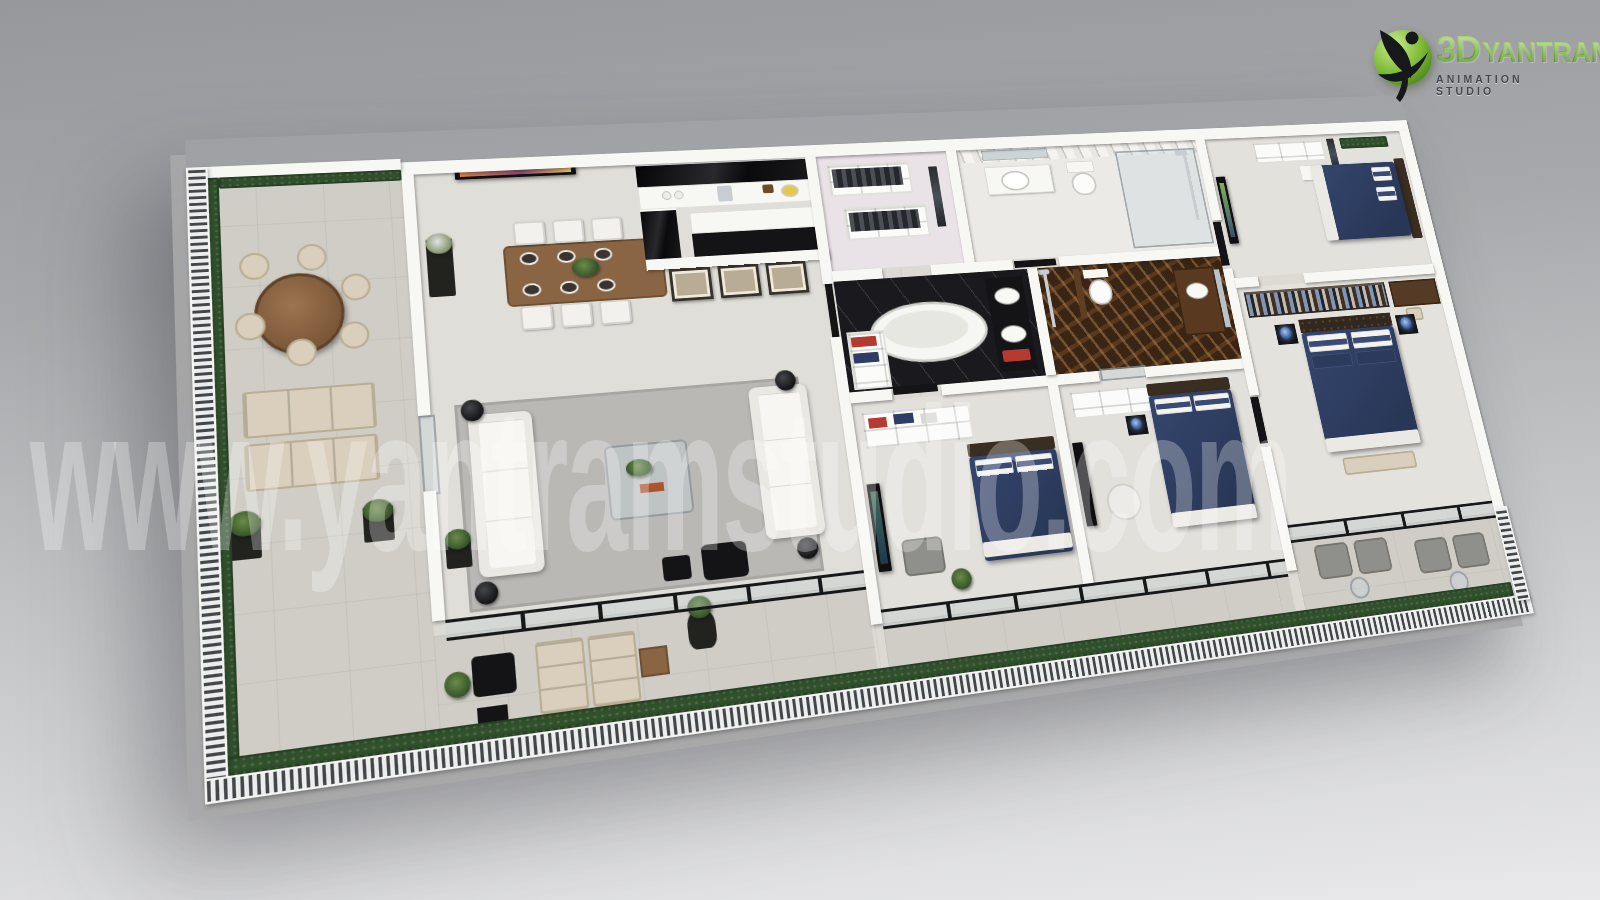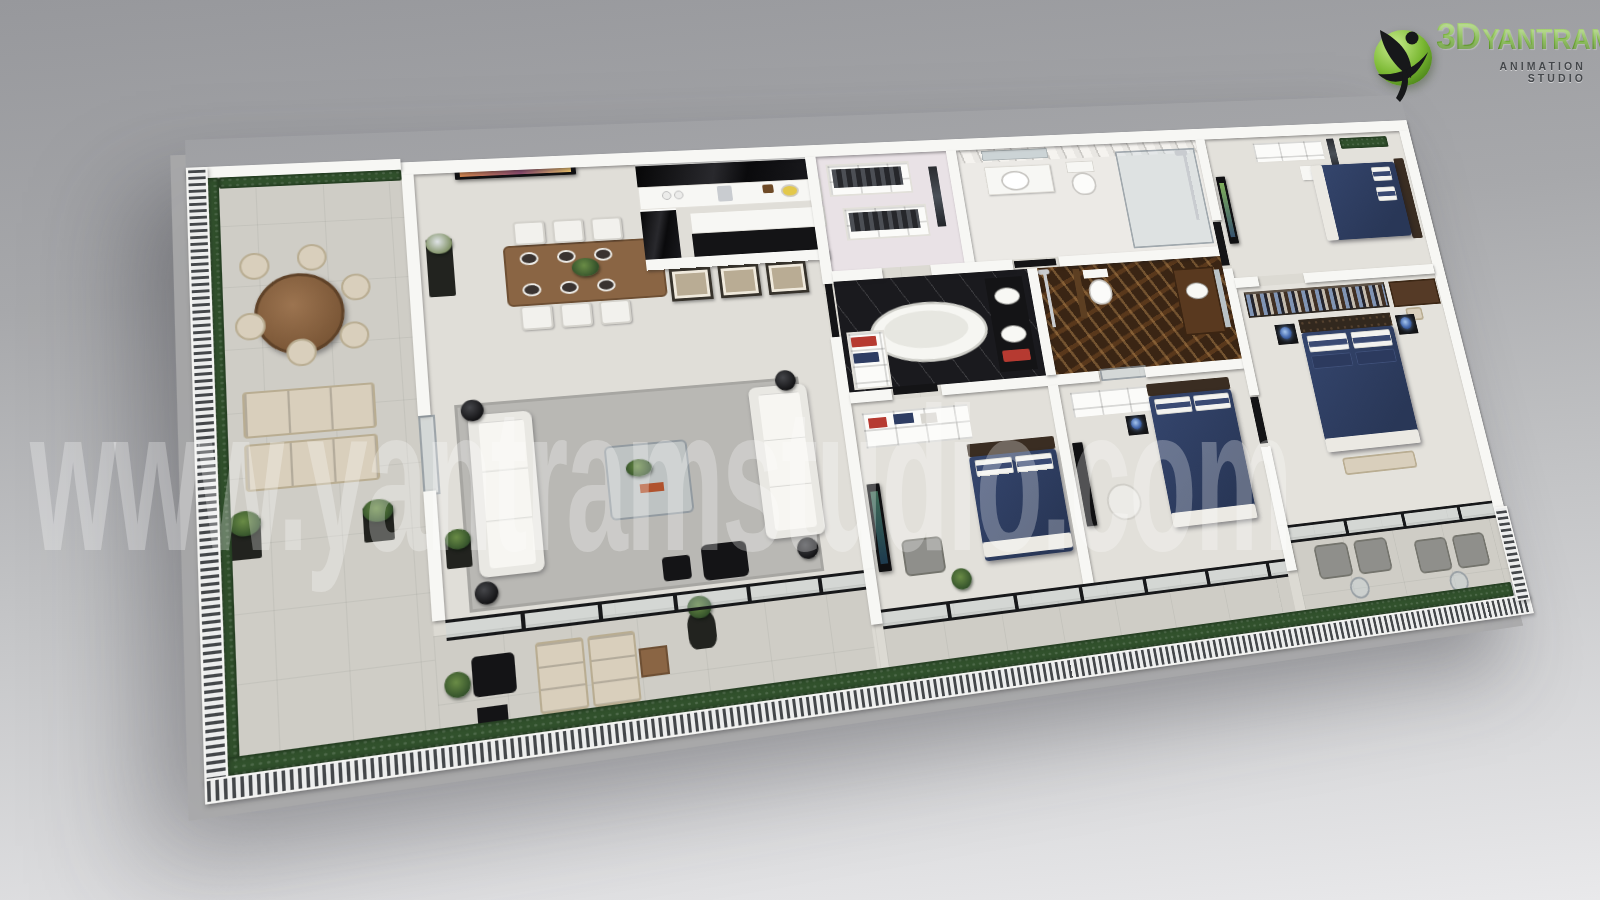--- a/index.html
+++ b/index.html
@@ -48,21 +48,21 @@
   .clothes{background:repeating-linear-gradient(90deg,#8094b4 0 5px,#23232b 5px 9px,#c3bbae 9px 13px,#403024 13px 18px);border:2px solid #2c2620;border-top:3px solid #5d5247;}
   .chrome{background:var(--chrome);}
   
   #watermark{position:absolute;left:30px;top:366px;z-index:50;white-space:nowrap;pointer-events:none;
     font-size:205px;font-weight:700;letter-spacing:-4px;line-height:1.1;color:var(--watermark);
     transform:scaleX(.54);transform-origin:0 50%;}
   #logo{position:absolute;right:20px;top:12px;z-index:60;width:206px;height:96px;}
   #logo .sphere{position:absolute;left:0;top:18px;width:58px;height:56px;border-radius:50%;
     background:radial-gradient(circle at 35% 28%,#c9ec8e,#7ab832 52%,#3f7713 90%);box-shadow:2px 4px 8px rgba(40,60,20,.35);}
   #logo svg{position:absolute;left:-8px;top:6px;}
-  #logo .txt{position:absolute;left:62px;top:4px;width:150px;text-align:right;}
+  #logo .txt{position:absolute;left:62px;top:17px;width:150px;}
   .brandrow{display:flex;align-items:baseline;gap:2px;}
   .grn{font-weight:900;background:linear-gradient(180deg,#c2e693 0%,#69a82b 55%,#41701a 100%);-webkit-background-clip:text;background-clip:text;color:transparent;text-shadow:1px 1px 1px rgba(255,255,255,.25);}
   .b3d{font-size:36px;letter-spacing:-1px;}
   .byan{font-size:29px;letter-spacing:0px;transform:scaleX(.92);transform-origin:0 100%;}
   .tagline{margin-top:2px;font-size:10.5px;font-weight:700;letter-spacing:3.1px;color:var(--logo_text);text-shadow:0 1px 0 rgba(255,255,255,.5);}
 </style>
 </head>
 <body>
 
 <div id="stage">

